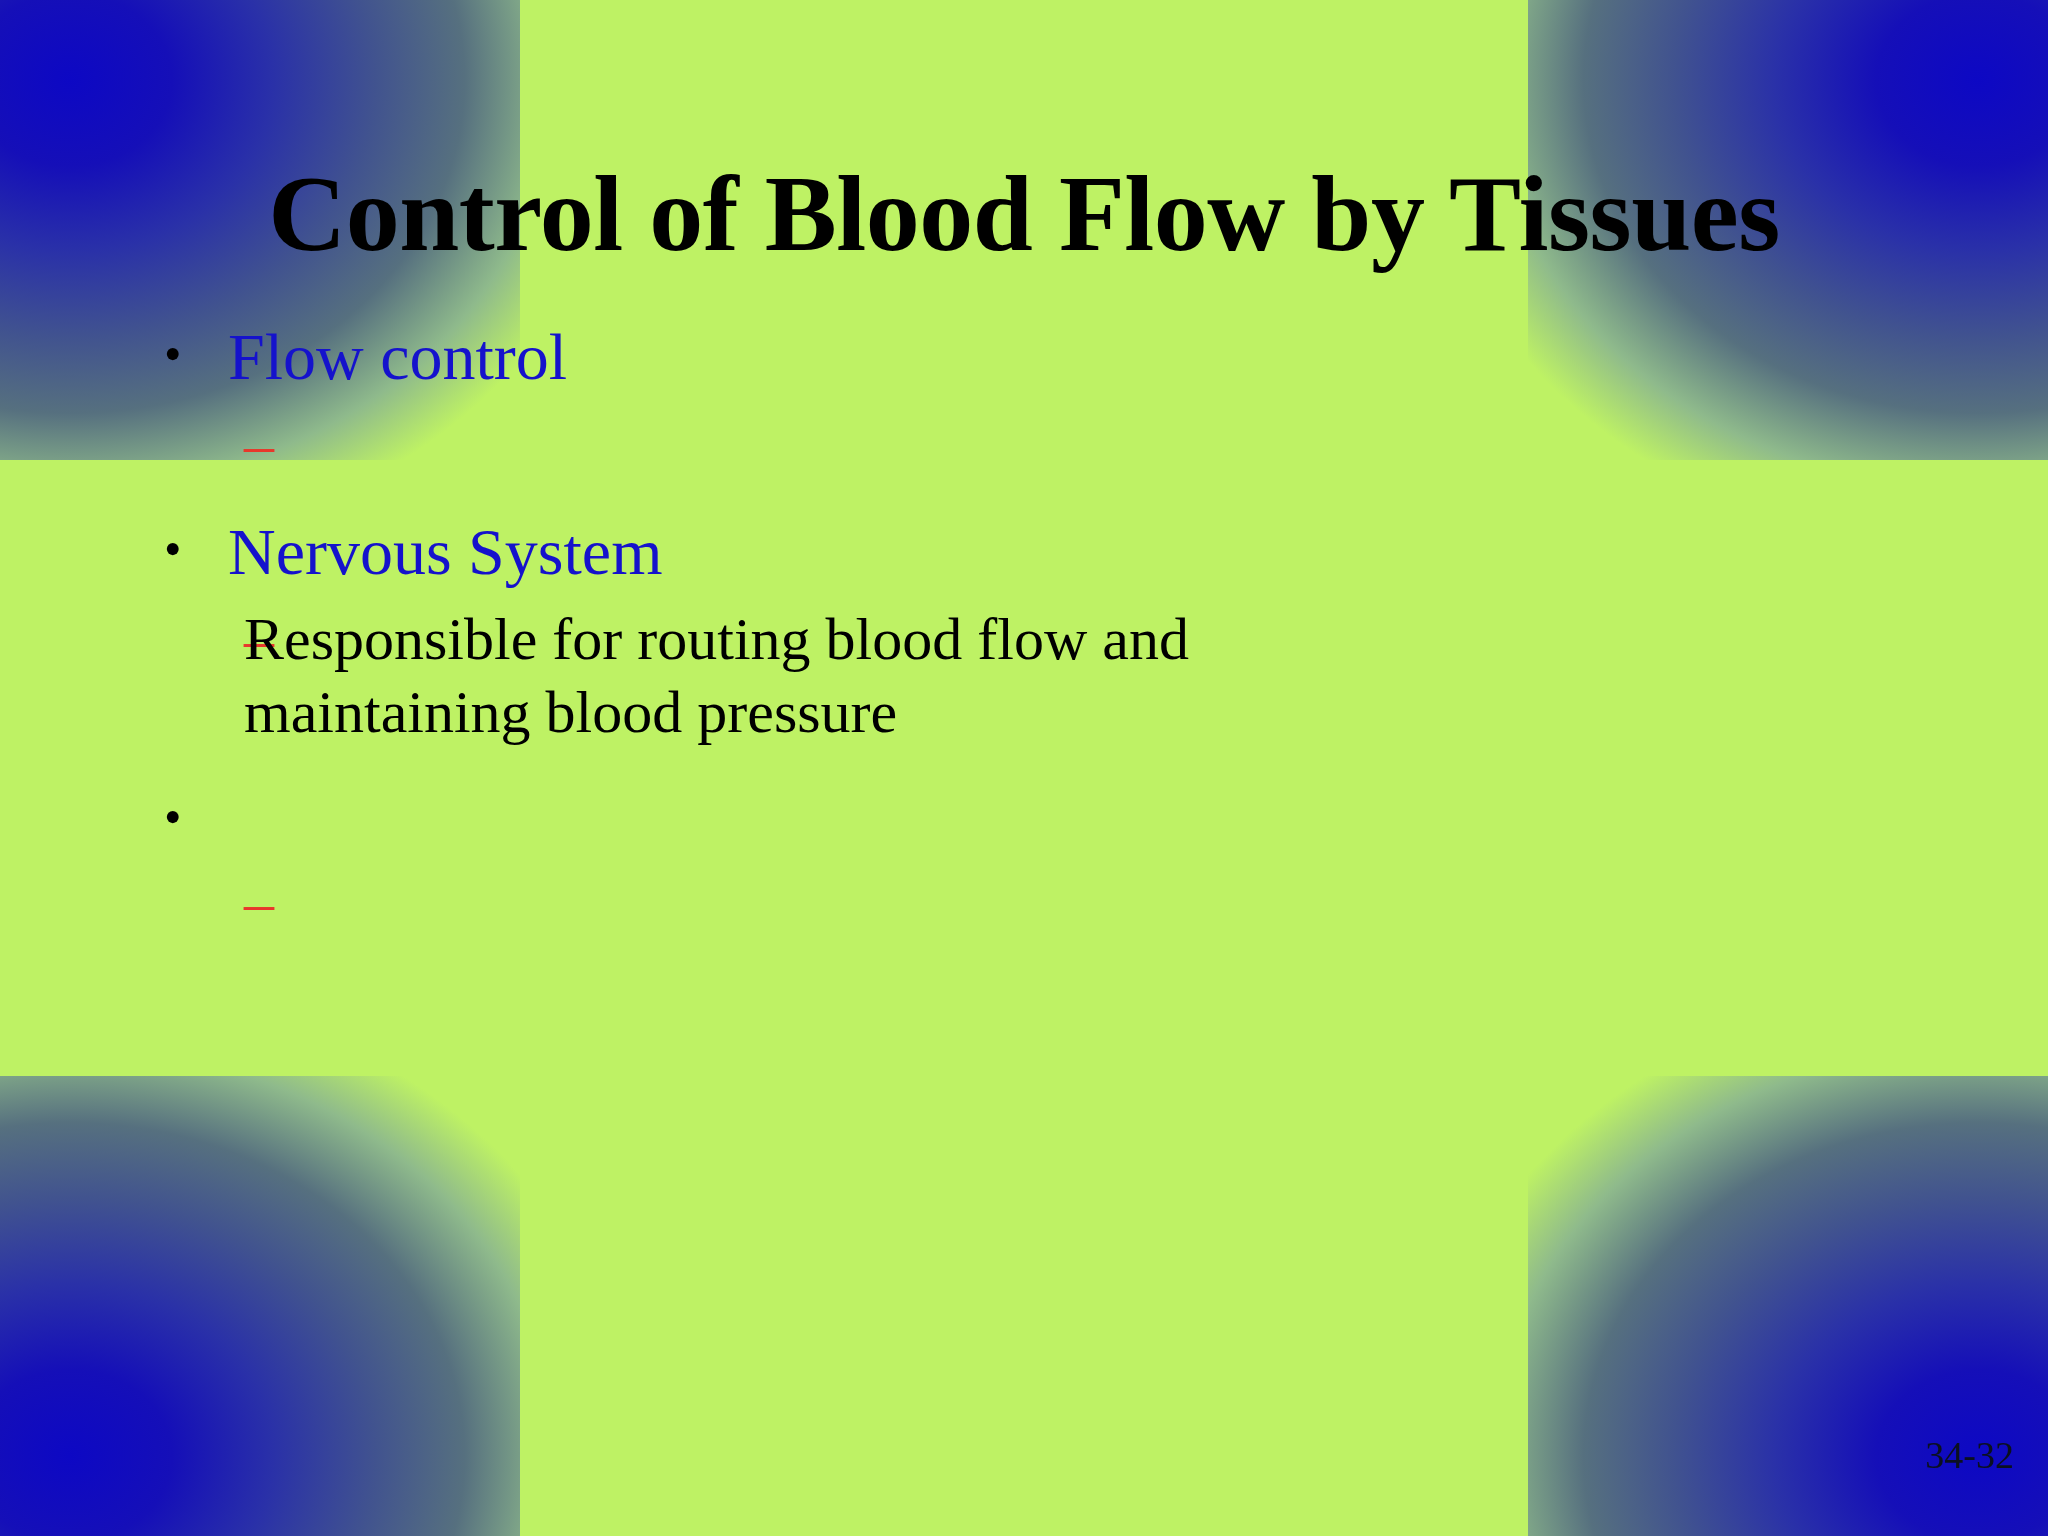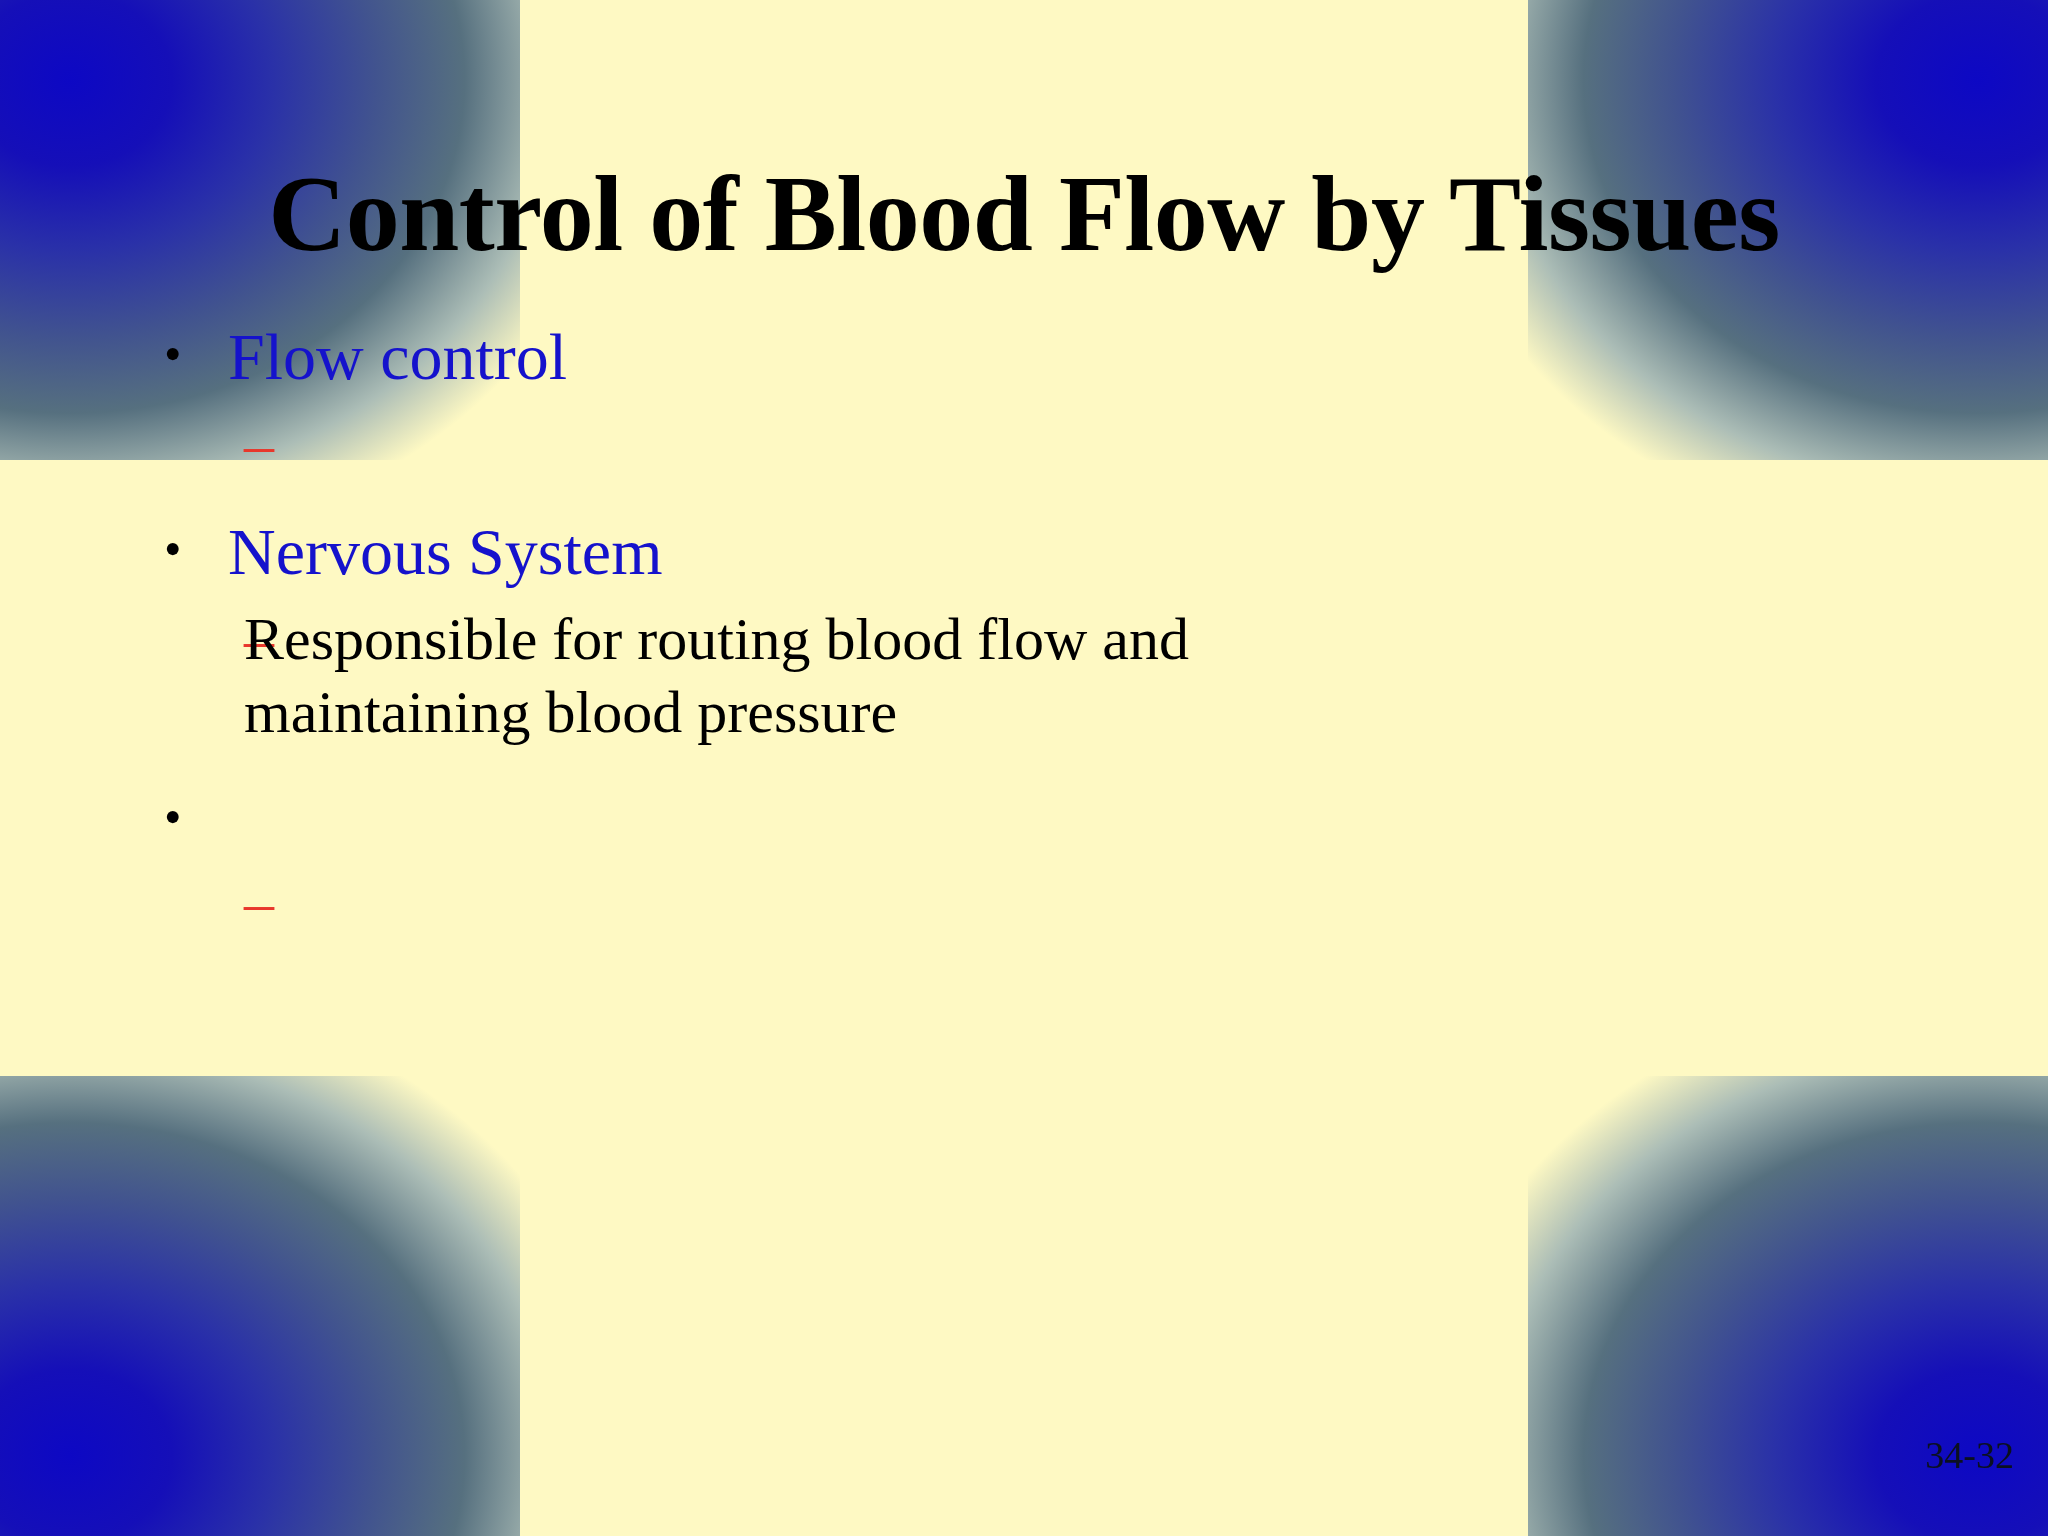--- a/index.html
+++ b/index.html
@@ -6,21 +6,21 @@
     margin: 0;
     padding: 0;
     background: #000;
   }
 
   #slide {
     position: relative;
     width: 2048px;
     height: 1536px;
     overflow: hidden;
-    background-color: #fef9c3;
+    background-color: #bef264;
     font-family: "Liberation Serif", "DejaVu Serif", serif;
     -webkit-font-smoothing: antialiased;
   }
 
   
   .corner-glow {
     position: absolute;
     pointer-events: none;
   }
   .corner-tl {

